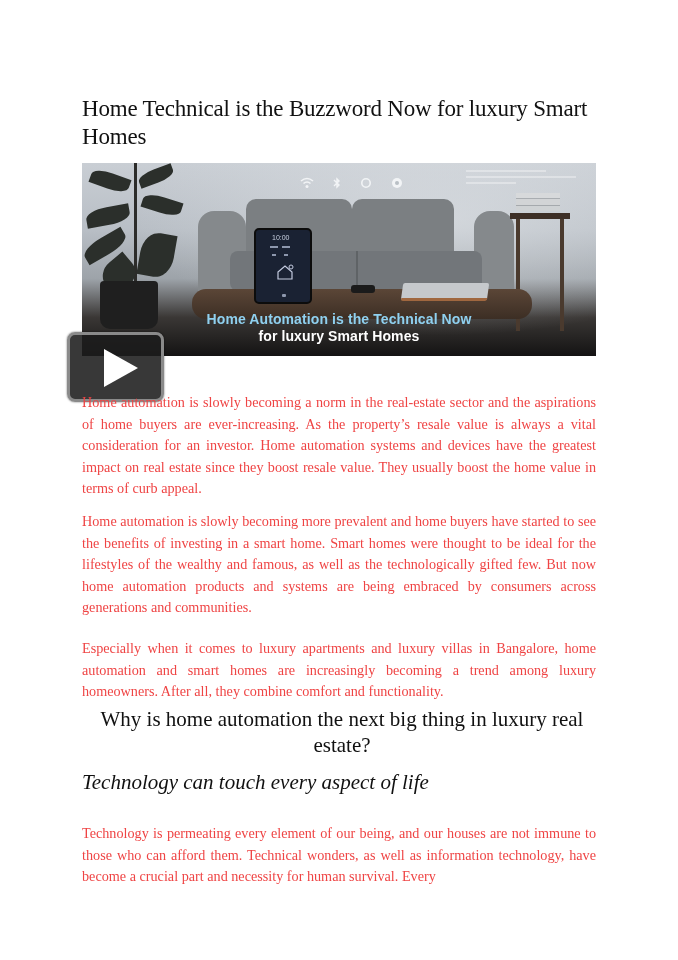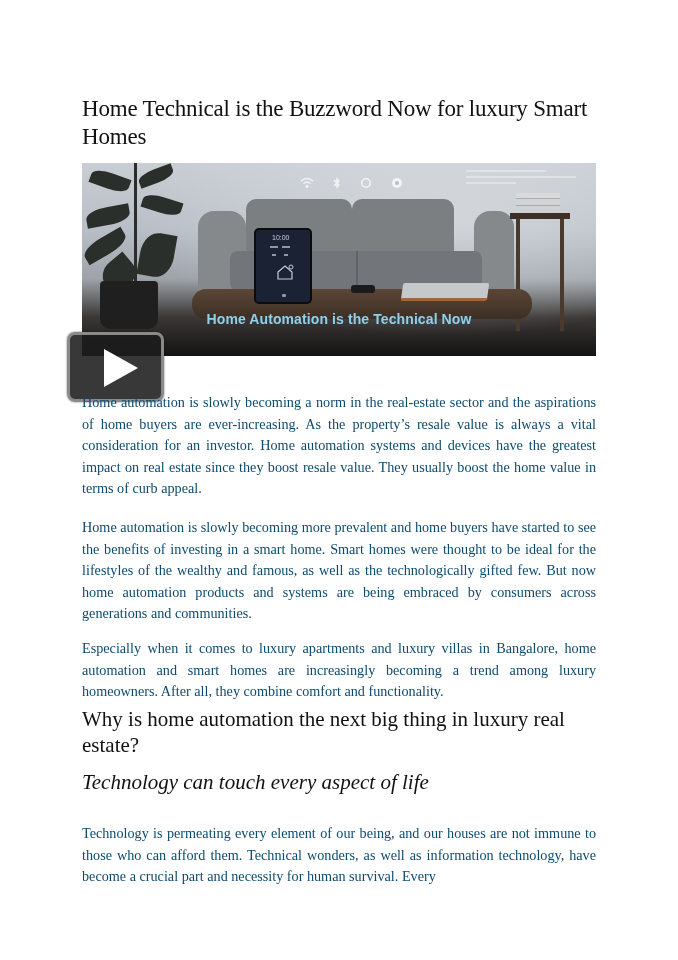--- a/index.html
+++ b/index.html
@@ -95,31 +95,31 @@
       box-shadow: 0 0 2px rgba(0,0,0,0.6);
     }
     .play-btn .tri {
       position: absolute; left: 34px; top: 14px; width: 0; height: 0;
       border-top: 19px solid transparent; border-bottom: 19px solid transparent;
       border-left: 34px solid #ffffff;
     }
 
     .para {
       position: absolute; left: 82px; width: 514px;
-      font-size: 14.2px; line-height: 21.5px; color: #0c4a6e; text-align: justify;
+      font-size: 14.2px; line-height: 21.5px; color: #ef4444; text-align: justify;
       text-align-last: left;
     }
     .p1 { top: 392px; }
-    .p2 { top: 511px; margin-top: 6px; }
+    .p2 { top: 511px; }
     .p3 { top: 630px; margin-top: 8px; }
     .p4 { top: 823px; }
 
     .h2 {
       position: absolute; left: 82px; top: 706px; width: 520px;
-      font-size: 21px; line-height: 26px; color: #111; font-weight: normal;
+      font-size: 21px; line-height: 26px; color: #111; font-weight: normal; text-align: center;
     }
     .h3 {
       position: absolute; left: 82px; top: 769px; width: 520px;
       font-size: 21px; line-height: 26px; color: #111; font-style: italic; font-weight: normal;
     }
   </style>
 </head>
 <body>
 
 <div class="page">
@@ -189,20 +189,21 @@
     </div>
 
     <div class="hero-info">
       <div class="ln" style="width:80px;"></div>
       <div class="ln" style="width:110px;"></div>
       <div class="ln" style="width:50px;"></div>
     </div>
 
     <div class="hero-caption">
       <span class="cap1">Home Automation is the Technical Now</span>
+      <span class="cap2">for luxury Smart Homes</span>
     </div>
   </div>
 
   <div class="play-btn">
     <div class="tri"></div>
   </div>
 
   <p class="para p1">Home automation is slowly becoming a norm in the real-estate sector and the aspirations of home buyers are ever-increasing. As the property’s resale value is always a vital consideration for an investor. Home automation systems and devices have the greatest impact on real estate since they boost resale value. They usually boost the home value in terms of curb appeal.</p>
   <p class="para p2">Home automation is slowly becoming more prevalent and home buyers have started to see the benefits of investing in a smart home. Smart homes were thought to be ideal for the lifestyles of the wealthy and famous, as well as the technologically gifted few. But now home automation products and systems are being embraced by consumers across generations and communities.</p>
   <p class="para p3">Especially when it comes to luxury apartments and luxury villas in Bangalore, home automation and smart homes are increasingly becoming a trend among luxury homeowners. After all, they combine comfort and functionality.</p>

